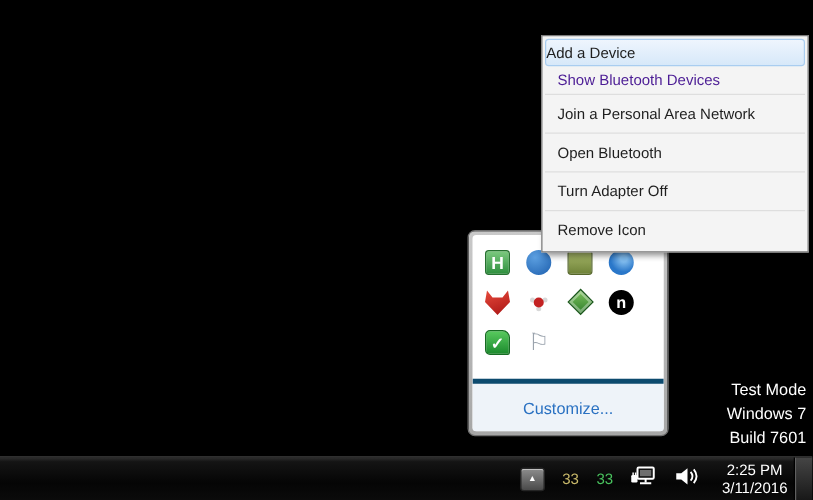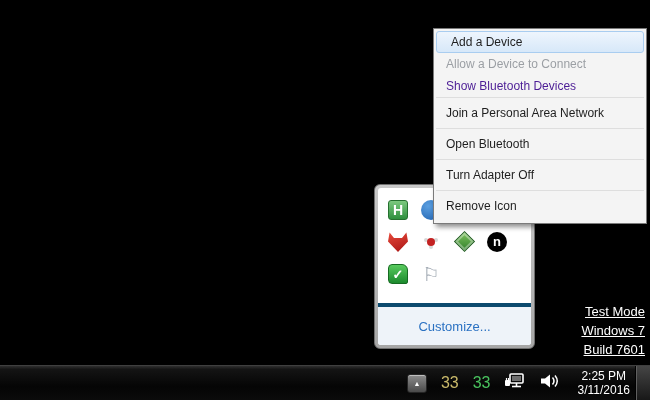--- a/index.html
+++ b/index.html
@@ -8,21 +8,21 @@
     position:relative;
     background:#000;
     font-family:"Liberation Sans", sans-serif;
   }
 
   
   #desktop { position:absolute; inset:0; background:#000; }
 
   #watermark {
     position:absolute; right:5px; top:302px;
-    text-align:right; color:#ffffff; font-size:13px; line-height:19px;text-decoration:underline;
+    text-align:right; color:#ffffff; font-size:13px; line-height:19px;
   }
 
   
   #tray-popup {
     position:absolute; left:374px; top:184px; width:161px; height:165px;
     background:linear-gradient(180deg,#c9c9c9,#a6a6a6);
     border:1px solid #6f6f6f; border-radius:6px; padding:3px;
     z-index:20;
   }
   #tray-popup-inner {
@@ -93,21 +93,21 @@
     position:absolute; left:433px; top:28px; width:214px;
     background:#f4f4f4; border:1px solid #7a7a7a; padding:2px;
     box-shadow:3px 3px 5px rgba(0,0,0,.45);
     z-index:30; font-size:12px; color:#1e1e1e;
   }
   .menu-item { padding:4px 10px; line-height:14px; cursor:default; white-space:nowrap; }
   .menu-item.tall { padding:8px 10px; }
   .menu-item.highlighted {
     background:linear-gradient(180deg,#eef5fd,#d7e8f9);
     border:1px solid #a9cdf0; border-radius:3px;
-    padding:3px 14px;
+    padding:3px 0;
   }
   .menu-item.disabled { color:#9b9fa4; }
   .menu-item.default-bold { font-weight:normal; color:#4c1d95; }
   .menu-sep { border-top:1px solid #dedede; height:0; }
 
   
   #taskbar {
     position:absolute; left:0; right:0; bottom:0; height:35px;
     background:linear-gradient(180deg,#2e2e2e 0,#141414 10%,#050505 60%,#0b0b0b 100%);
     border-top:1px solid #3f3f3f;
@@ -117,21 +117,21 @@
     position:absolute; right:16px; top:0; height:100%;
     display:flex; align-items:center;
   }
   #show-hidden-button {
     width:20px; height:19px; margin-right:7px;
     background:linear-gradient(180deg,#8d8d8d,#4a4a4a);
     border:1px solid #252525; border-radius:3px;
     box-shadow:inset 0 1px 0 rgba(255,255,255,.45);
     color:#fff; font-size:7px; line-height:17px; text-align:center; cursor:pointer;
   }
-  .temp-num { font-size:16px; margin:0 7px; cursor:pointer; }
+  .temp-num { font-size:12px; margin:0 7px; cursor:pointer; }
   #temp-yellow { color:#c9b96a; }
   #temp-green  { color:#49c25e; }
   .tray-svg-icon { margin:0 6px; cursor:pointer; }
   #clock {
     margin-left:8px; color:#fff; font-size:12px; line-height:14px;
     text-align:center; cursor:pointer; padding:0 4px;
   }
   #show-desktop-button {
     position:absolute; right:0; top:0; bottom:0; width:14px;
     background:linear-gradient(180deg,#454545,#181818);
@@ -171,21 +171,20 @@
           </div>
         </div>
       <div id="customize-bar">
         <span id="customize-link">Customize...</span>
       </div>
     </div>
   </div>
 
   <div id="context-menu">
       <div class="menu-item highlighted">Add a Device</div>
-      <div class="menu-item disabled">Allow a Device to Connect</div>
       <div class="menu-item default-bold">Show Bluetooth Devices</div>
       <div class="menu-sep"></div>
       <div class="menu-item normal tall">Join a Personal Area Network</div>
       <div class="menu-sep"></div>
       <div class="menu-item normal tall">Open Bluetooth</div>
       <div class="menu-sep"></div>
       <div class="menu-item normal tall">Turn Adapter Off</div>
       <div class="menu-sep"></div>
       <div class="menu-item normal tall">Remove Icon</div>
     </div>

